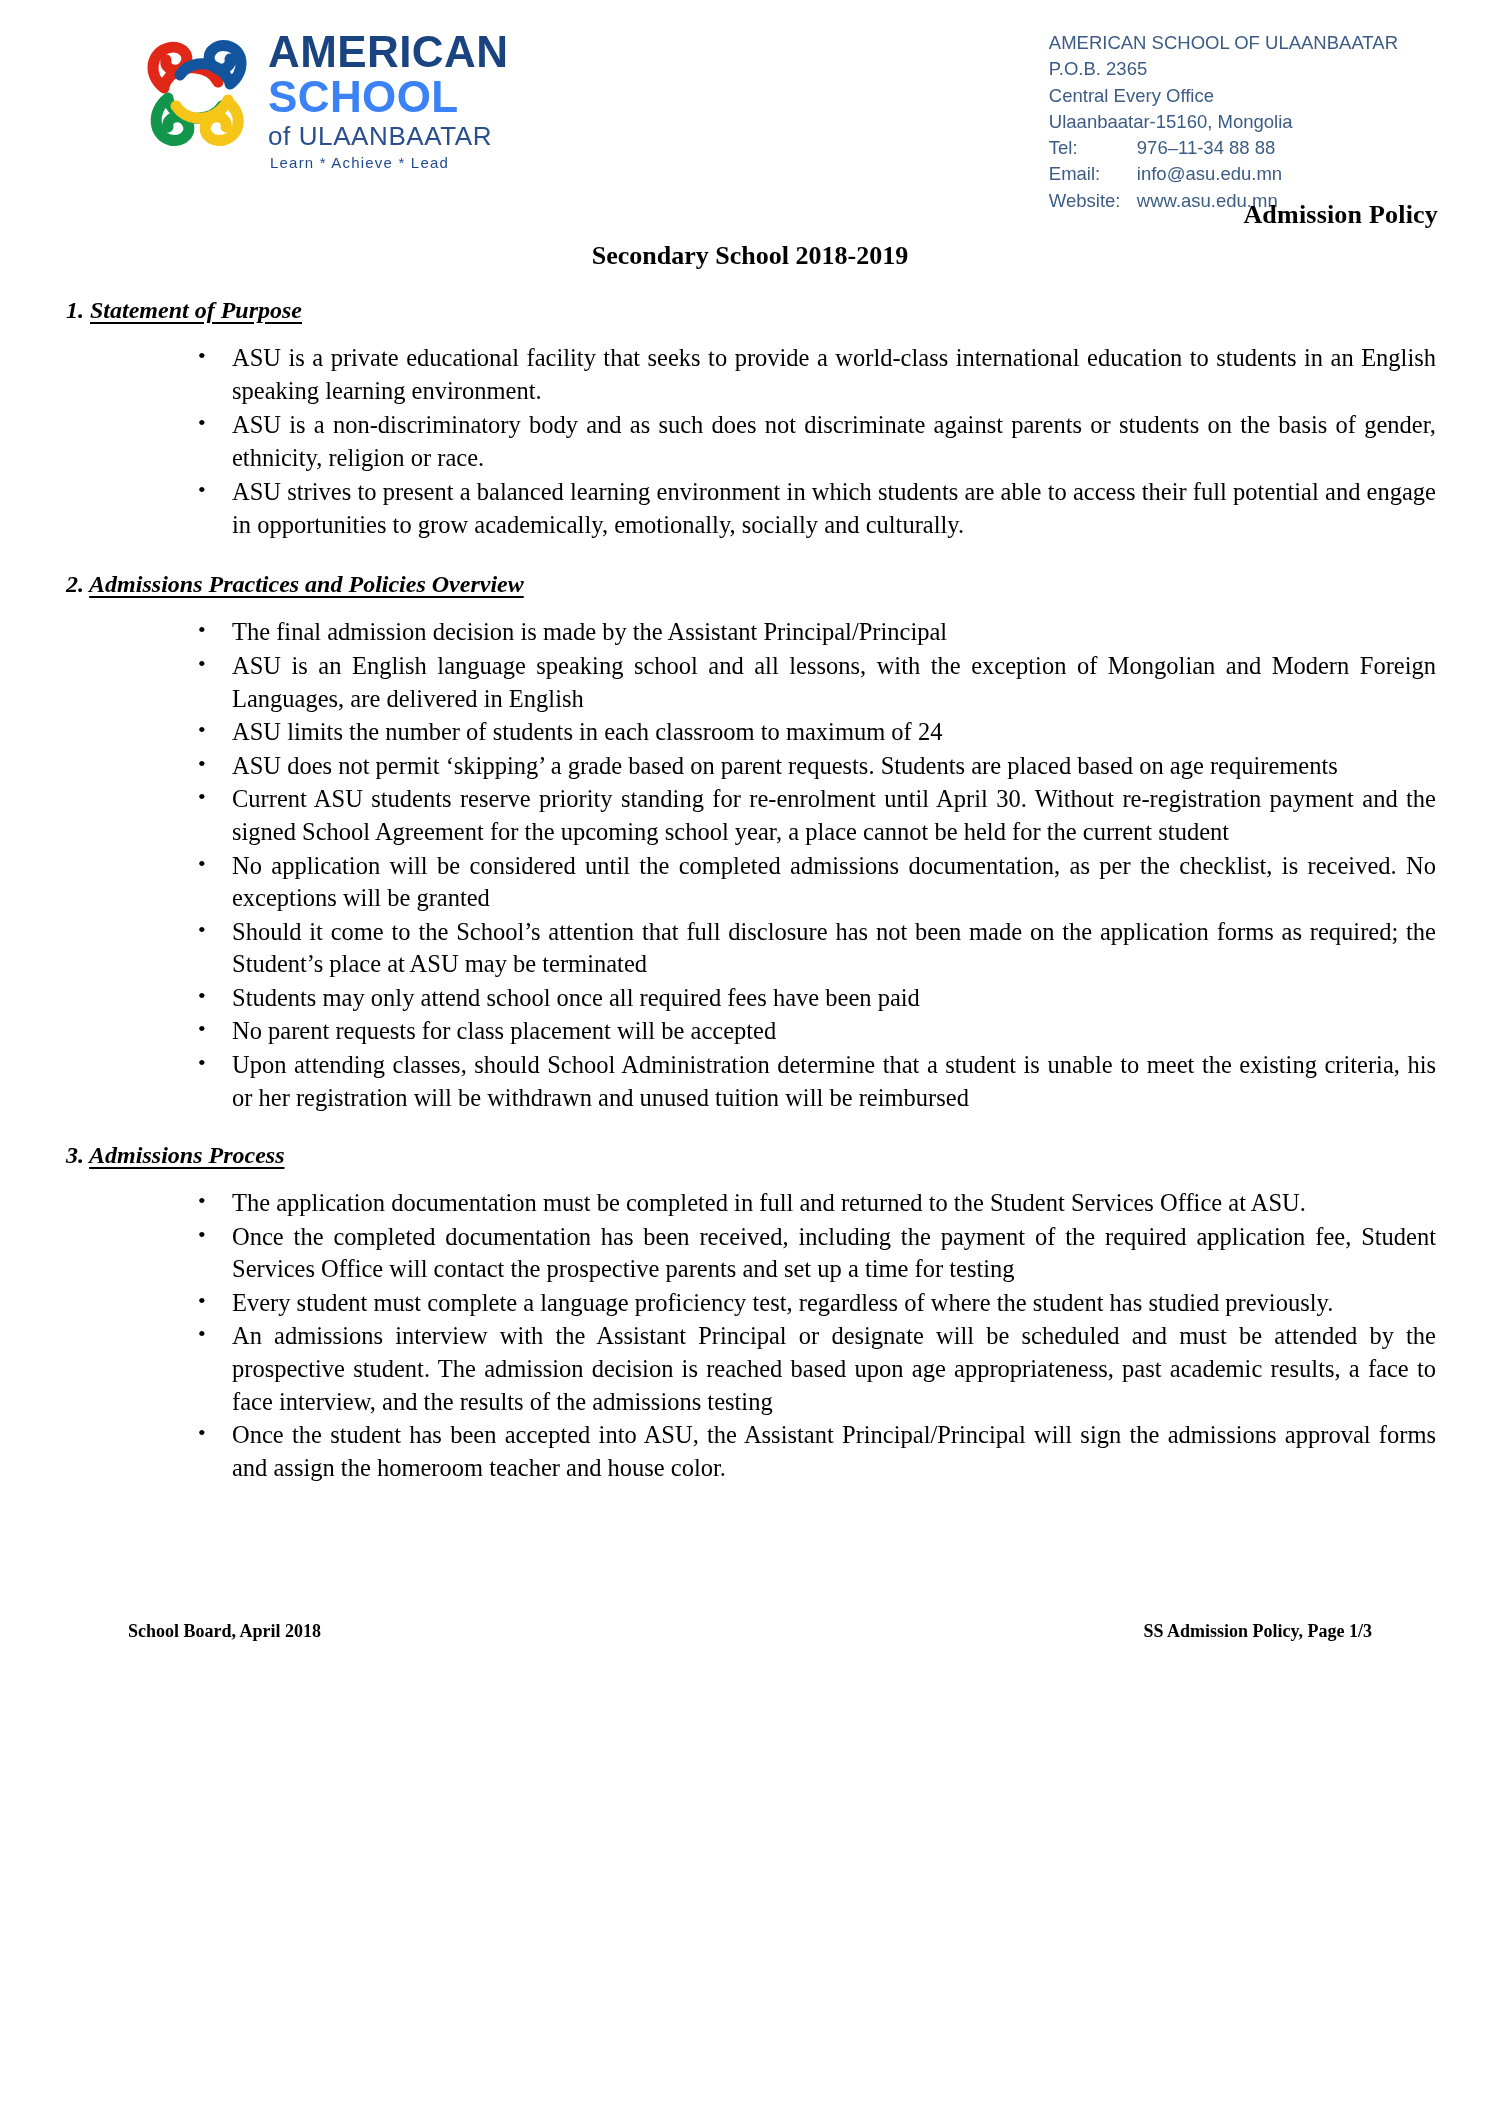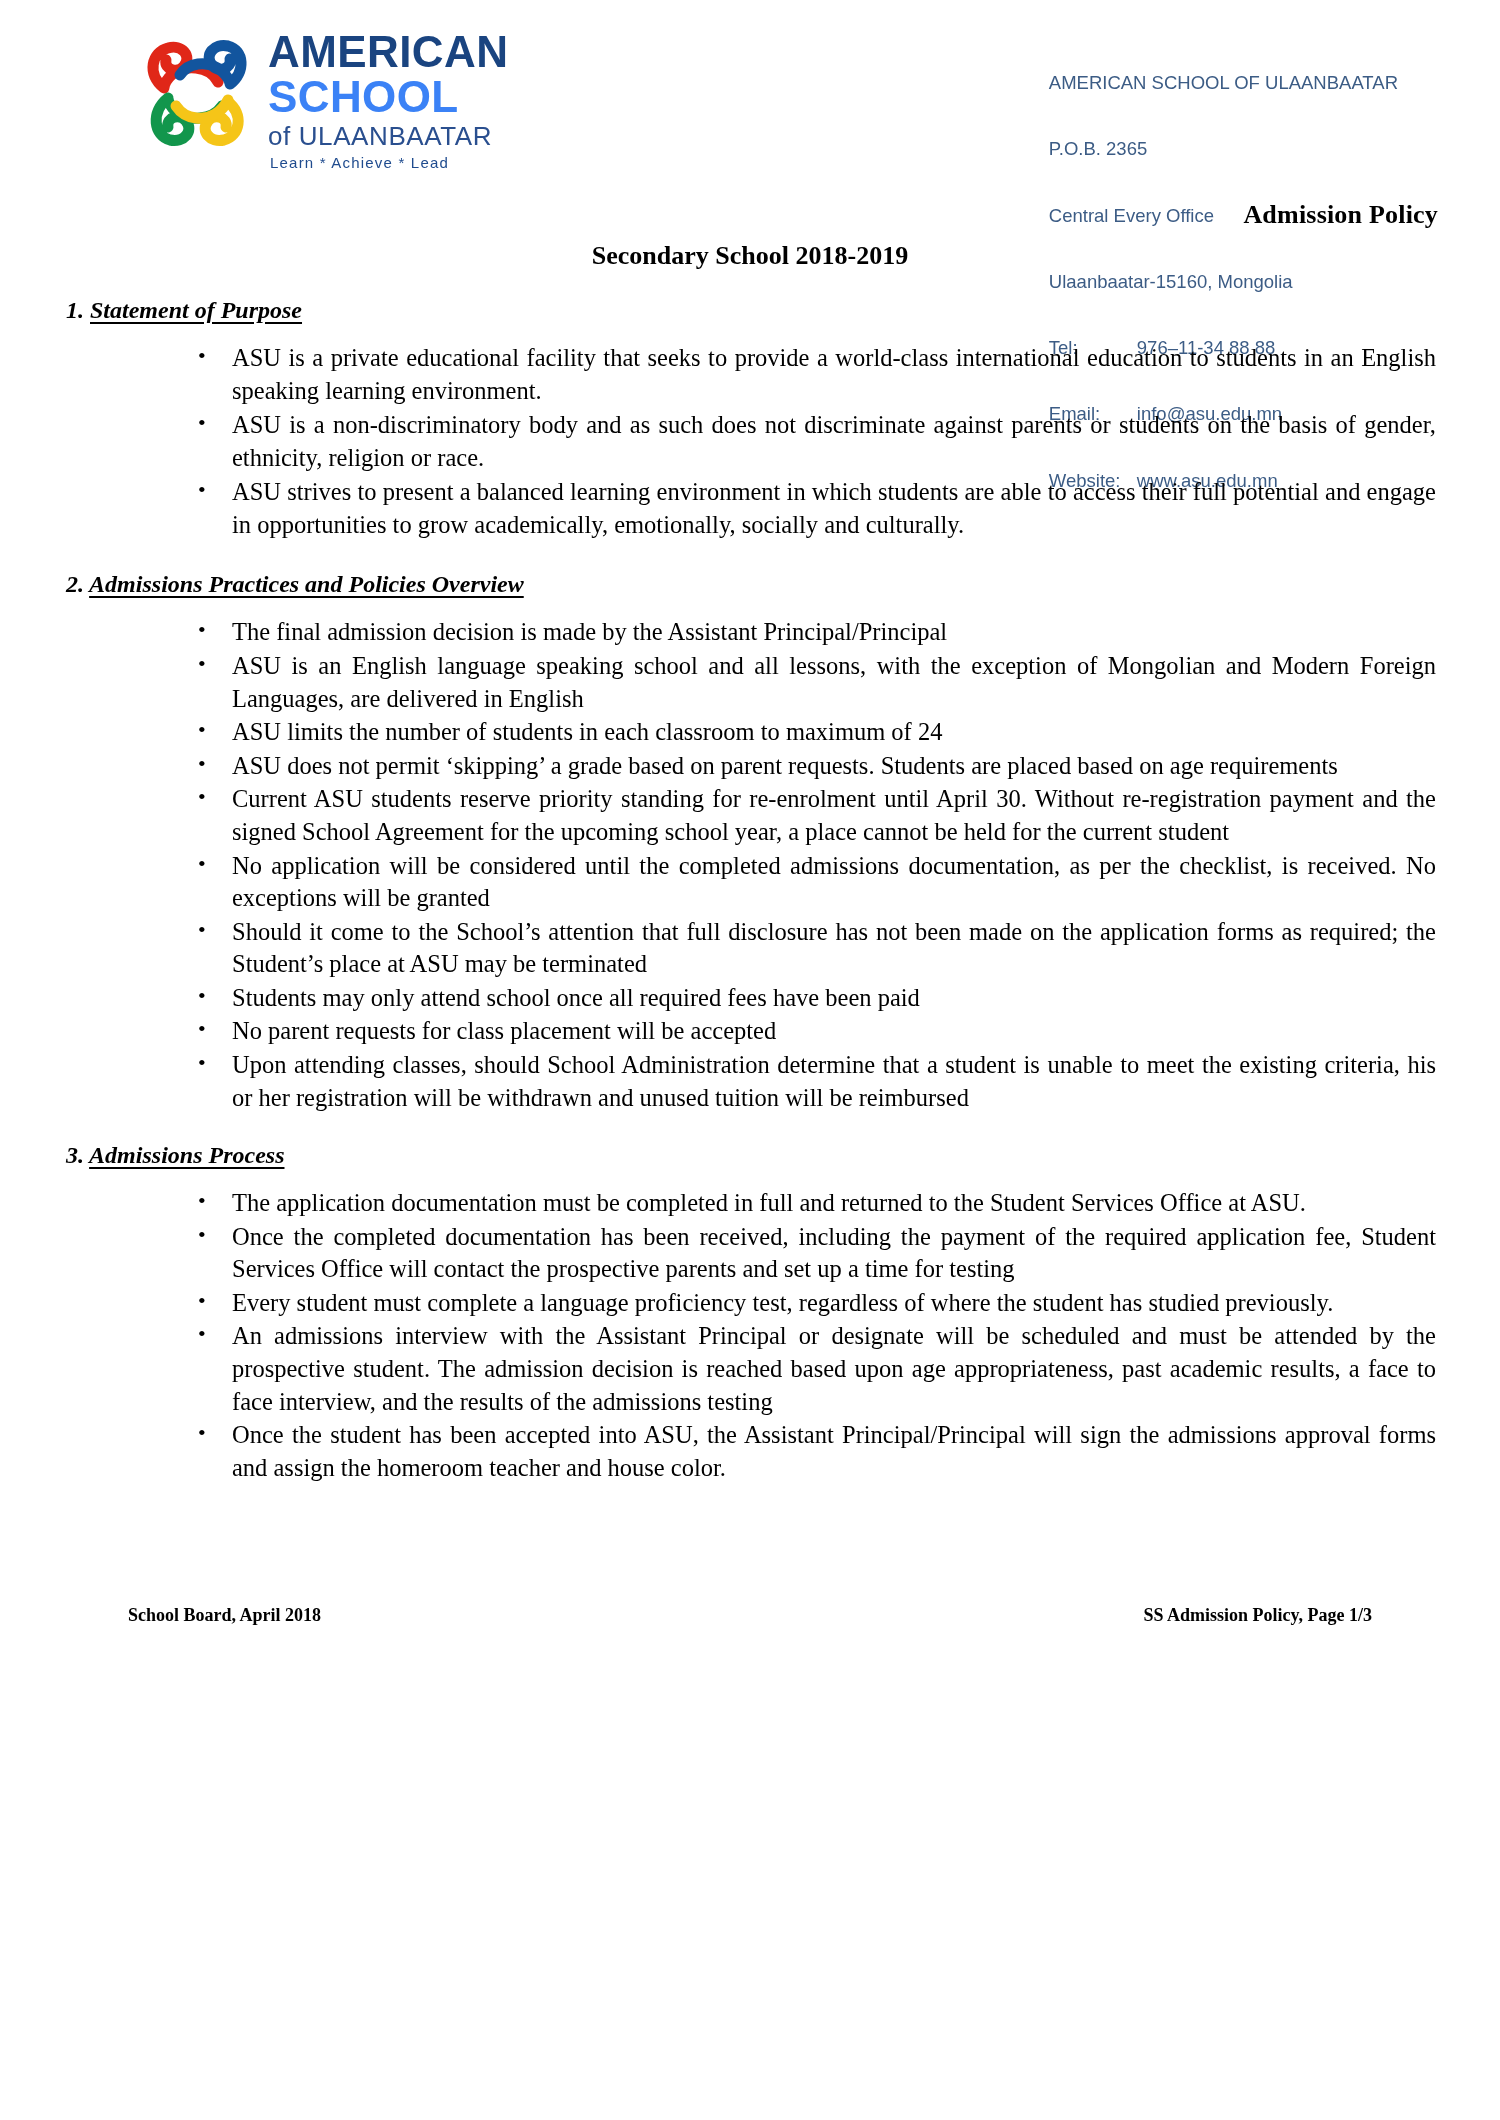--- a/index.html
+++ b/index.html
@@ -81,21 +81,20 @@
     font-family: "Liberation Sans", "DejaVu Sans", sans-serif;
     font-size: 18.5px;
     line-height: 1.42;
     color: #3c5c85;
     padding-top: 8px;
     margin-right: 40px;
     white-space: nowrap;
   }
   .contact-row {
     display: block;
-    margin-top: 40px;
   }
   .contact-row .lbl {
     display: inline-block;
     width: 88px;
   }
 
   
   .doc-title {
     text-align: right;
     font-size: 26px;
@@ -154,21 +153,21 @@
   }
   .sec1 ul.bullets li { margin-bottom: 2px; }
   .sec2 { margin-top: 30px; }
   .sec3 { margin-top: 28px; }
 
   
   .footer {
     position: absolute;
     left: 62px;
     right: 62px;
-    bottom: 36px;
+    bottom: 20px;
     display: flex;
     justify-content: space-between;
     align-items: baseline;
     font-size: 18px;
     font-weight: bold;
     padding: 0 66px;
     box-sizing: border-box;
   }
 </style>
 </head>

